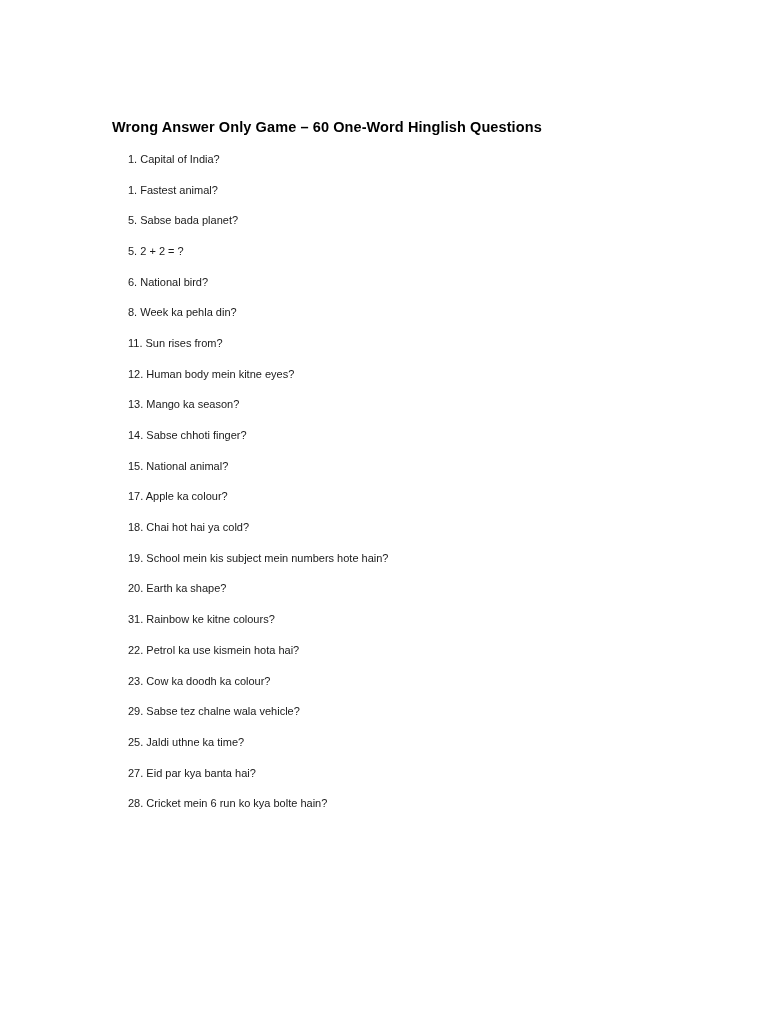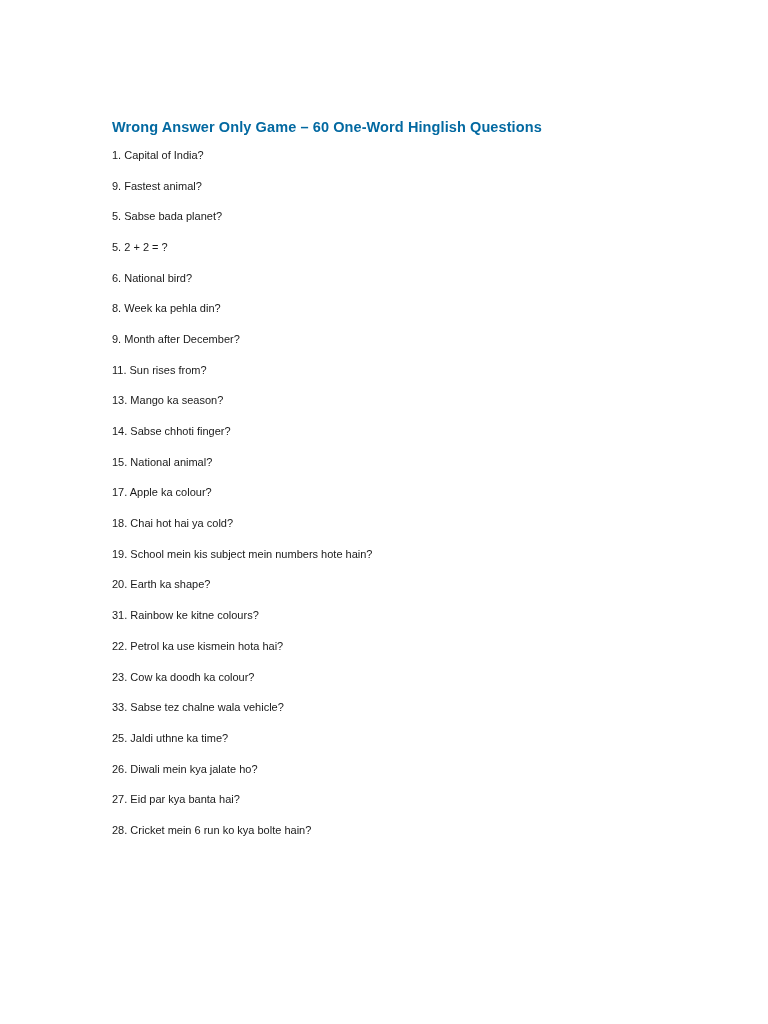--- a/index.html
+++ b/index.html
@@ -30,56 +30,55 @@
   .doc-title {
     color: #3c5a84;
     font-size: 14.5px;
     font-weight: bold;
     letter-spacing: 0.1px;
     margin: 0 0 12px 0;
     line-height: 1.3;
   }
   .q-list {
     list-style: none;
-    margin: 0;
+    margin: 16px;
     padding: 0;
   }
   .q-item {
     font-size: 11px;
     line-height: 1.2;
     color: #1a1a1a;
     margin: 0 0 17.5px 0;
     white-space: nowrap;
   }
 </style>
 </head>
 <body>
 
 <div class="page">
   <div class="content">
-    <h1 class="doc-title" style="color: #0369a1;">Wrong Answer Only Game – 60 One-Word Hinglish Questions</h1>
+    <h1 class="doc-title" style="color: #000000;">Wrong Answer Only Game – 60 One-Word Hinglish Questions</h1>
     <ol class="q-list">
         <li class="q-item">1. Capital of India?</li>
-        <li class="q-item">9. Fastest animal?</li>
+        <li class="q-item">1. Fastest animal?</li>
         <li class="q-item">5. Sabse bada planet?</li>
         <li class="q-item">5. 2 + 2 = ?</li>
         <li class="q-item">6. National bird?</li>
         <li class="q-item">8. Week ka pehla din?</li>
-        <li class="q-item">9. Month after December?</li>
         <li class="q-item">11. Sun rises from?</li>
+        <li class="q-item">12. Human body mein kitne eyes?</li>
         <li class="q-item">13. Mango ka season?</li>
         <li class="q-item">14. Sabse chhoti finger?</li>
         <li class="q-item">15. National animal?</li>
         <li class="q-item">17. Apple ka colour?</li>
         <li class="q-item">18. Chai hot hai ya cold?</li>
         <li class="q-item">19. School mein kis subject mein numbers hote hain?</li>
         <li class="q-item">20. Earth ka shape?</li>
         <li class="q-item">31. Rainbow ke kitne colours?</li>
         <li class="q-item">22. Petrol ka use kismein hota hai?</li>
         <li class="q-item">23. Cow ka doodh ka colour?</li>
-        <li class="q-item">33. Sabse tez chalne wala vehicle?</li>
+        <li class="q-item">29. Sabse tez chalne wala vehicle?</li>
         <li class="q-item">25. Jaldi uthne ka time?</li>
-        <li class="q-item">26. Diwali mein kya jalate ho?</li>
         <li class="q-item">27. Eid par kya banta hai?</li>
         <li class="q-item">28. Cricket mein 6 run ko kya bolte hain?</li>
       </ol>
   </div>
 </div>
 
 </body></html>

